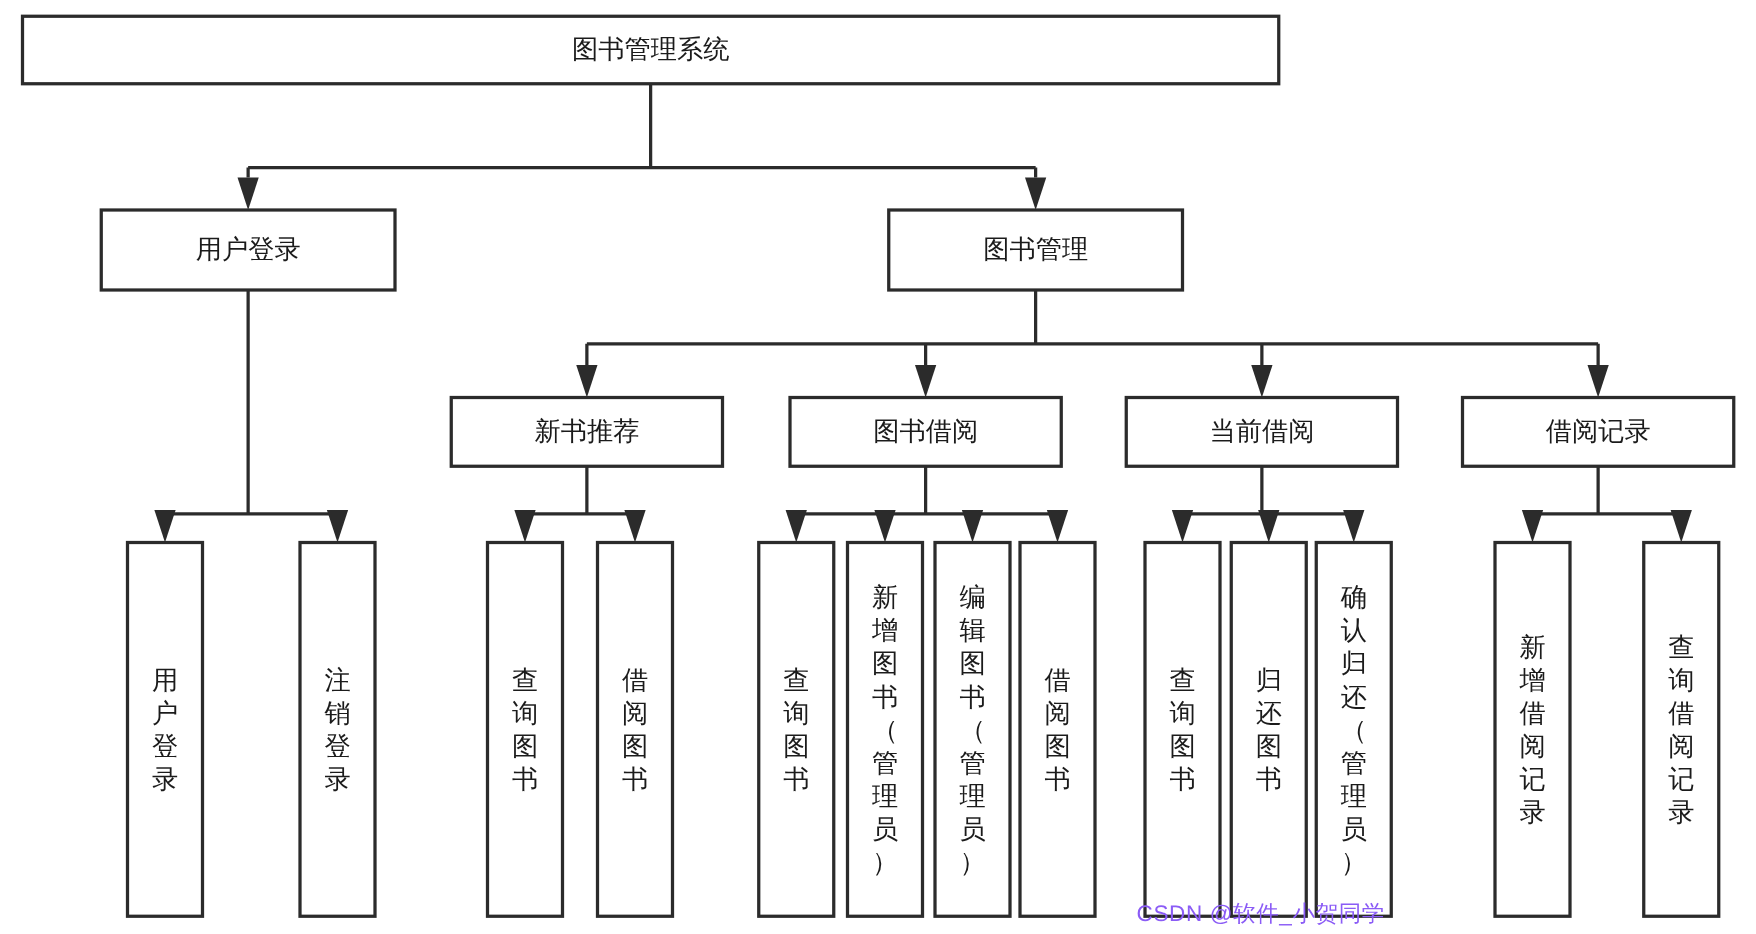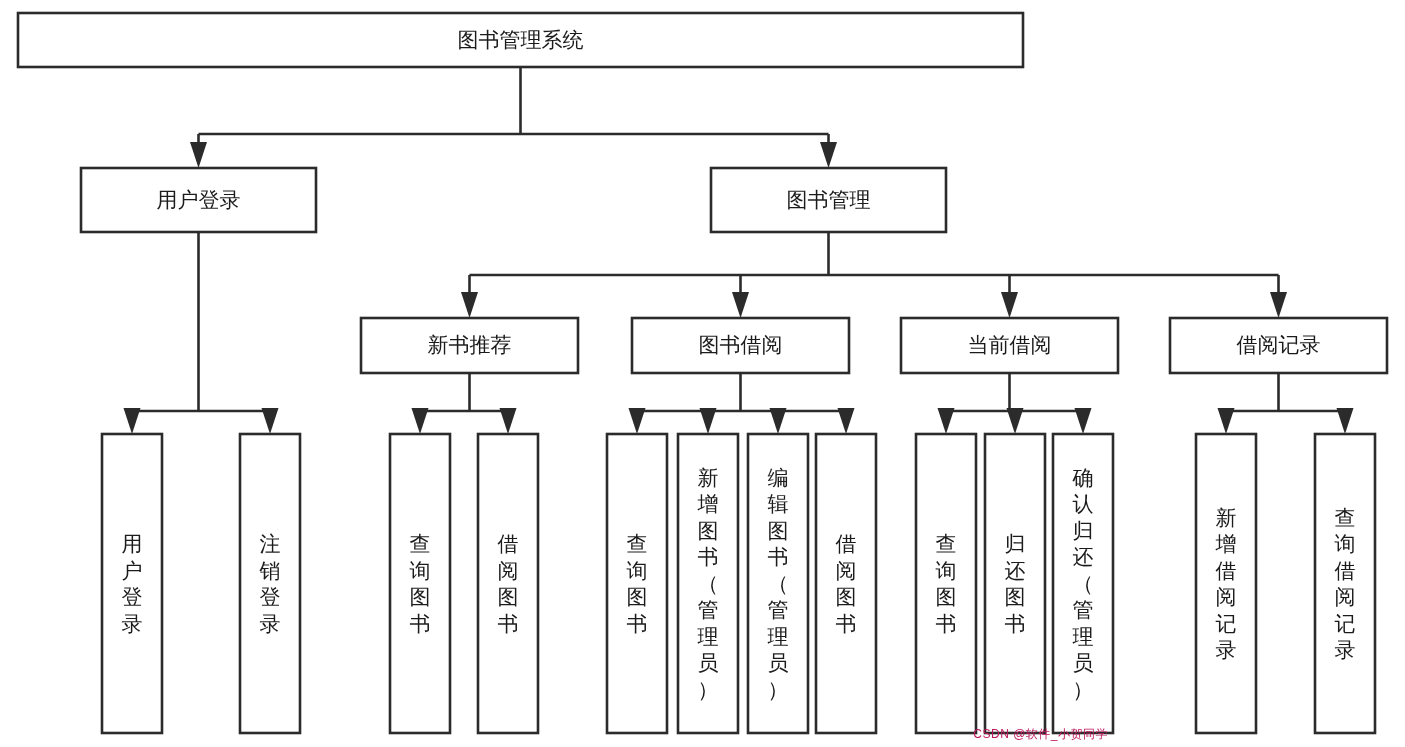--- a/index.html
+++ b/index.html
@@ -53,22 +53,22 @@
     font-family: "Liberation Sans", "DejaVu Sans", sans-serif;
     font-size: 21px;
     fill: #1b1b1b;
     text-anchor: middle;
   }
   .watermark-text {
     position: absolute;
     right: 8px;
     bottom: 4px;
     font-family: "Liberation Sans", "DejaVu Sans", sans-serif;
-    font-size: 12px;
-    color: #be185d;
+    font-size: 18px;
+    color: #8b5cf6;
     letter-spacing: 0.5px;
     white-space: nowrap;
     pointer-events: none;
   }
 </style>
 </head>
 <body>
 
 <div id="diagram-root">
   <svg class="diagram-svg" viewBox="0 0 1405 747">

